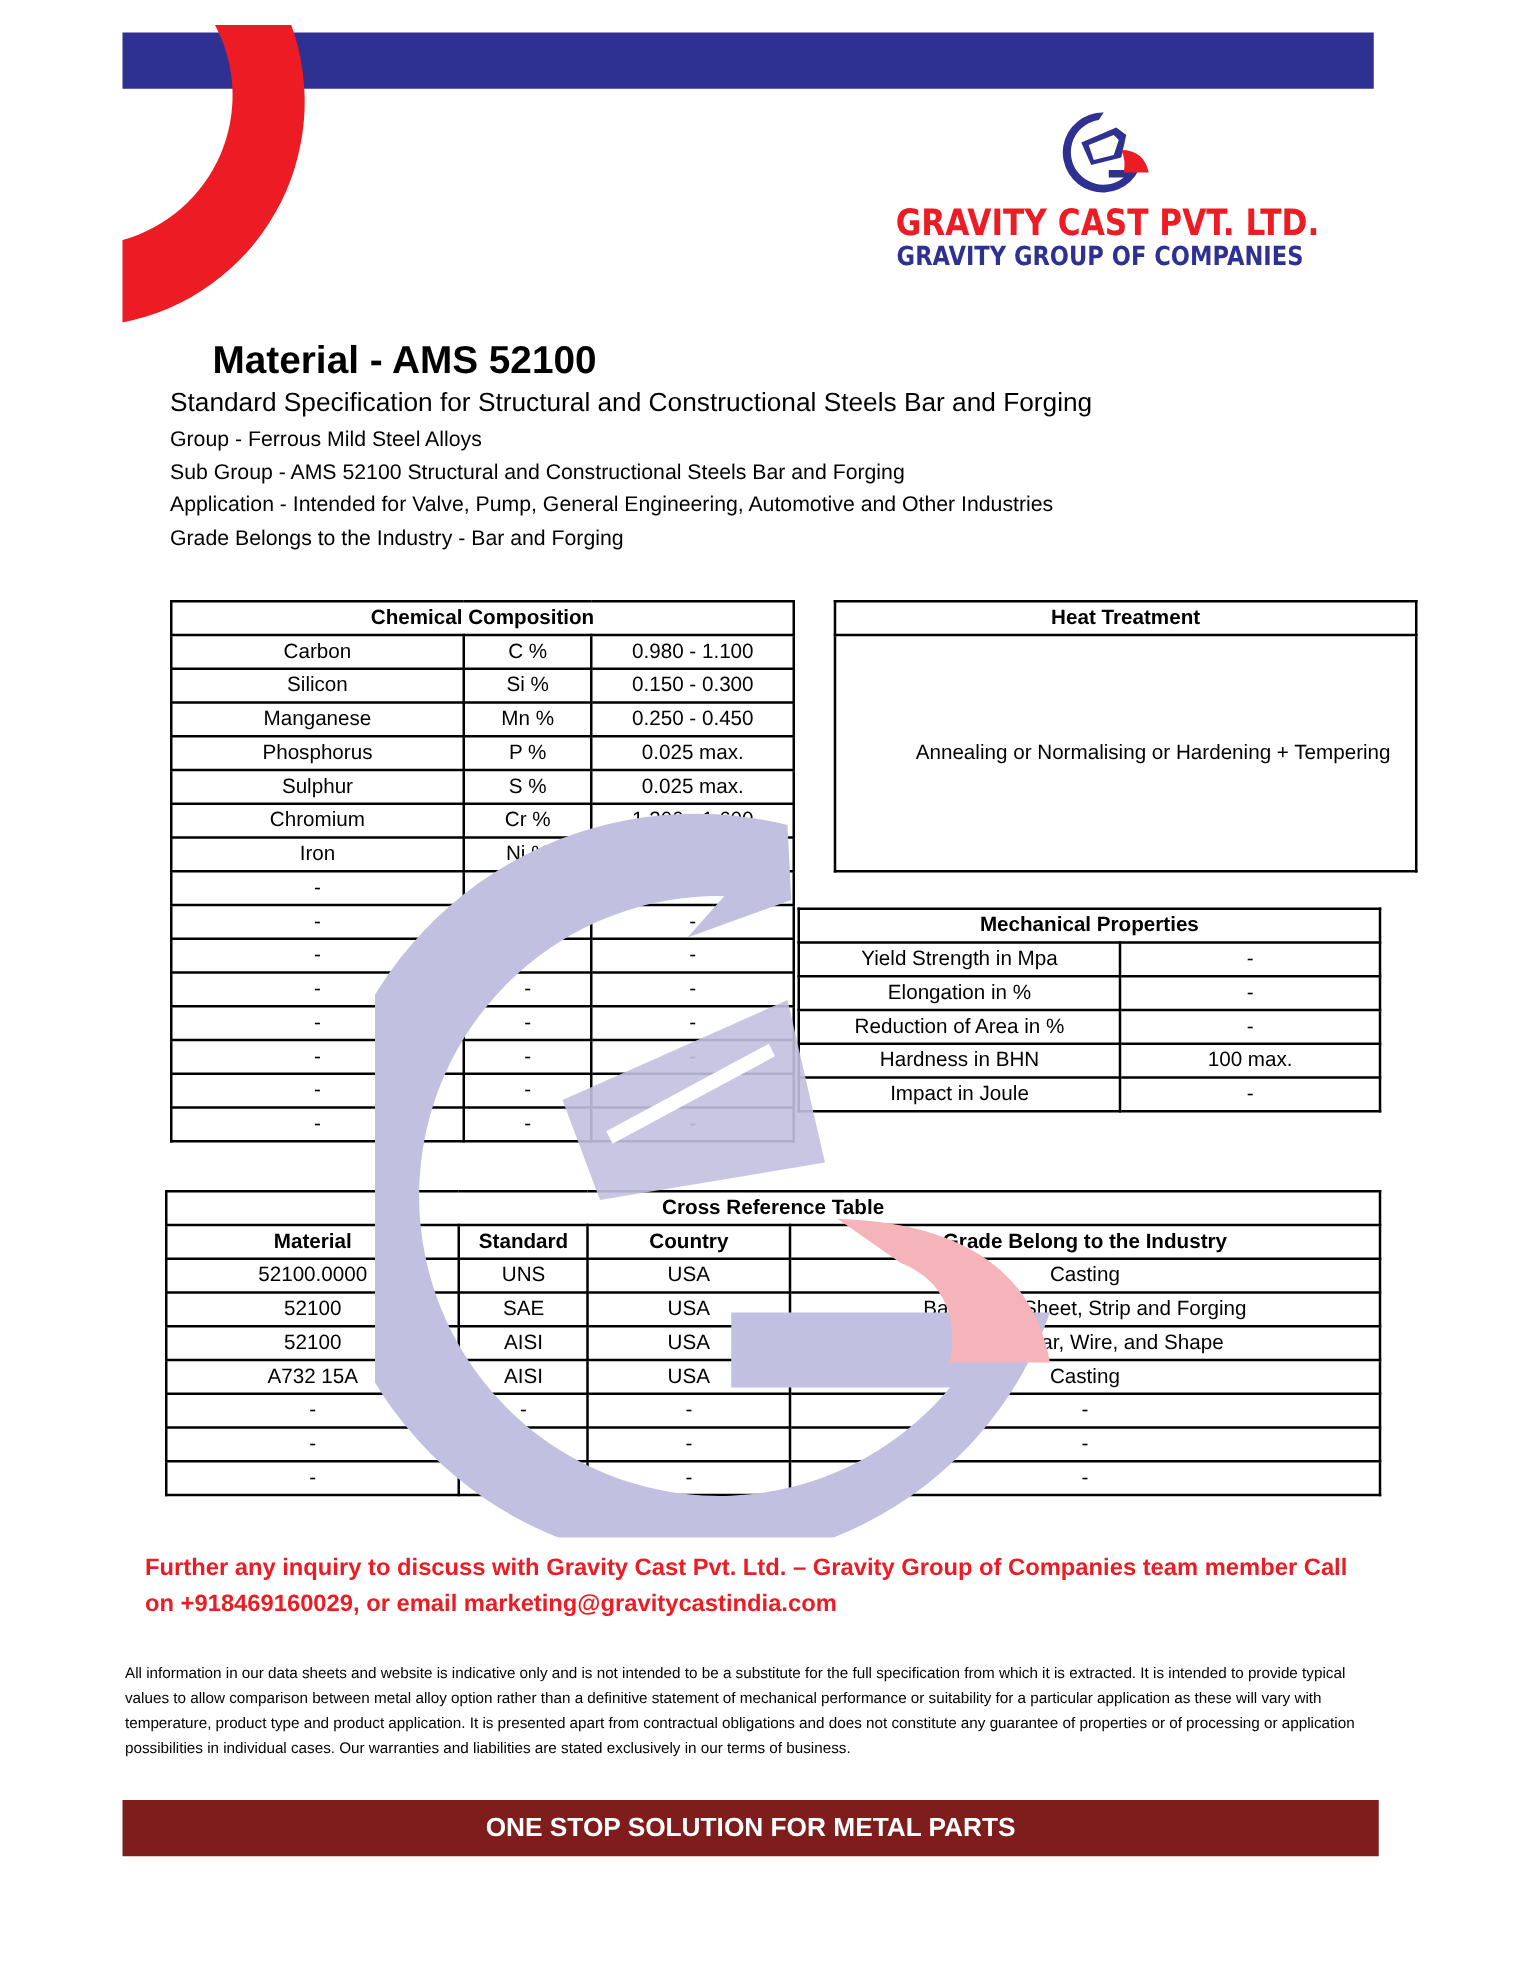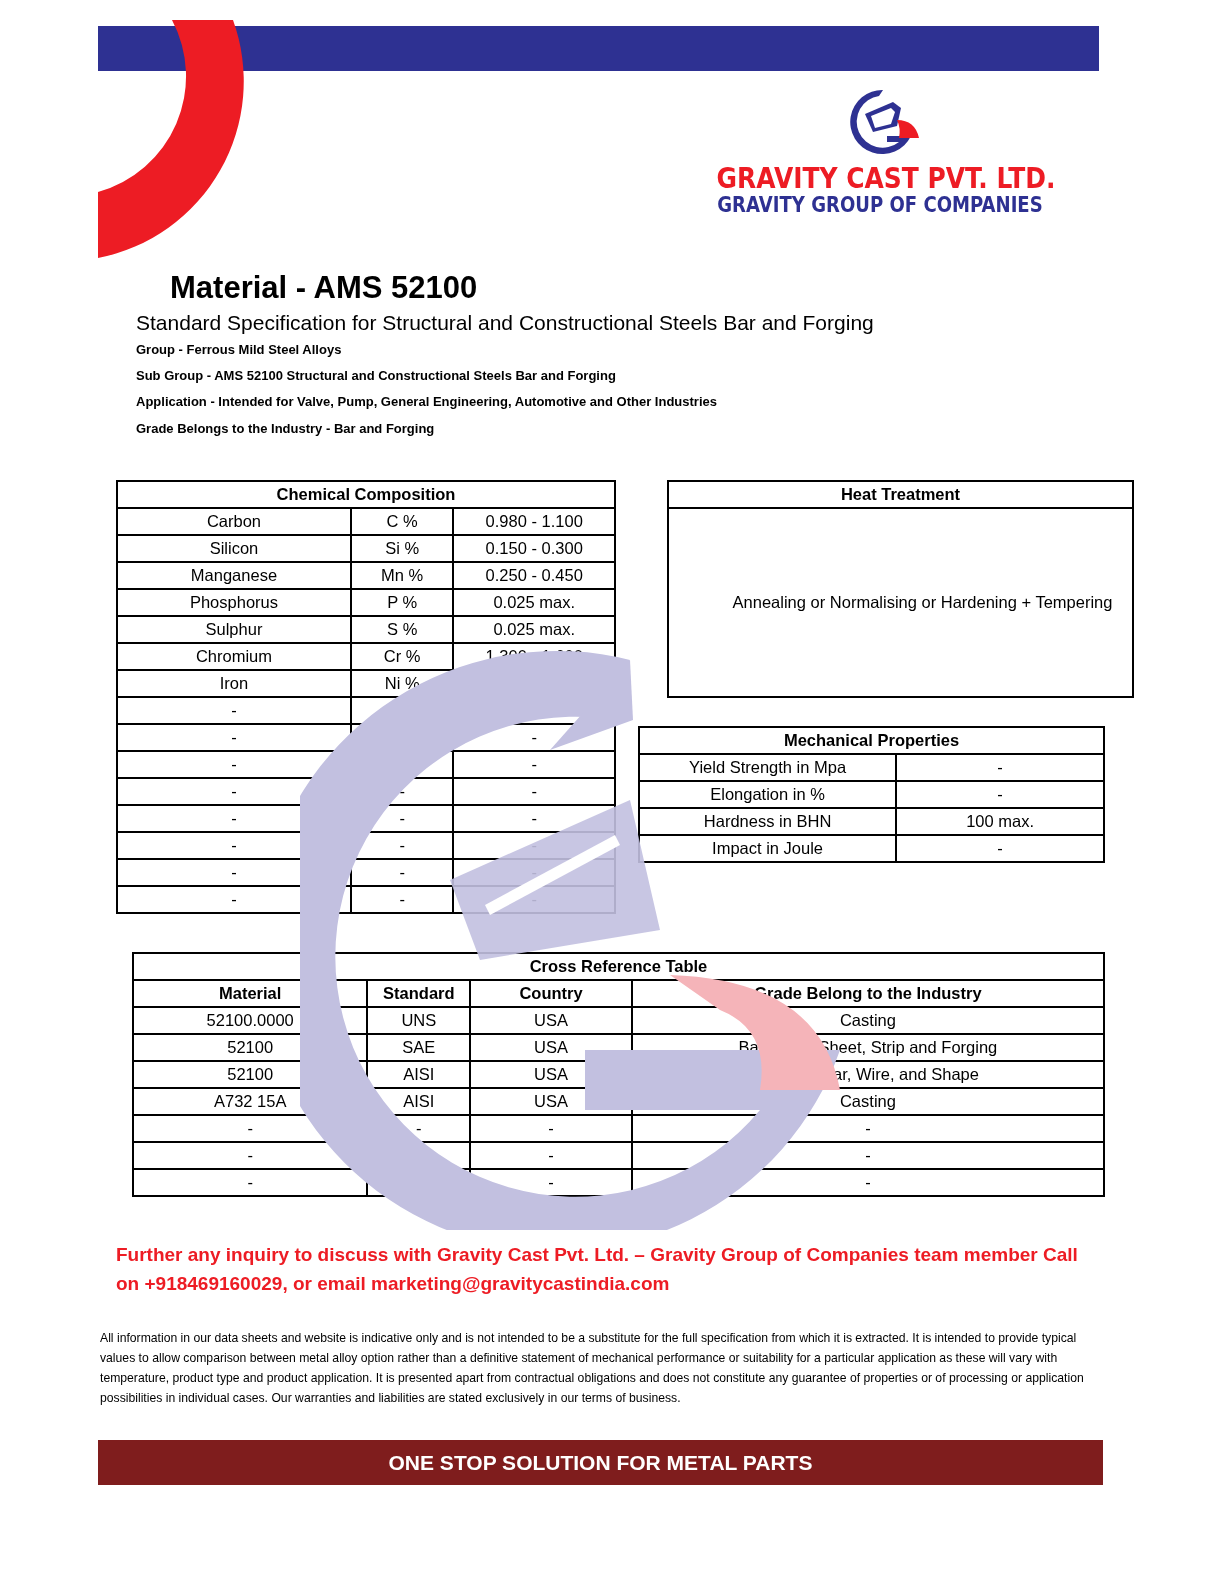--- a/index.html
+++ b/index.html
@@ -11,26 +11,26 @@
   .logo { left: 690px; top: 86px; width: 380px; height: 150px; text-align: center; }
   .logo-mark { display: block; margin: 0 auto; }
   .logo-line1 { font-family: "DejaVu Sans", sans-serif; font-weight: bold; color: #ed1c24;
                 font-size: 29px; letter-spacing: 0px; line-height: 32px; margin-top: 4px;
                 transform: scaleX(0.86); transform-origin: center; white-space: nowrap; }
   .logo-line2 { font-family: "DejaVu Sans", sans-serif; font-weight: bold; color: #2e3192;
                 font-size: 21px; line-height: 22px; transform: scaleX(0.86); transform-origin: center; white-space: nowrap; }
 
   .title { left: 138px; top: 270px; font-size: 31px; font-weight: bold; white-space: nowrap; margin-left: 32px; }
   .subtitle { left: 136px; top: 311px; font-size: 21px; font-weight: normal; white-space: nowrap; }
-  .meta { left: 136px; font-size: 13px; font-weight: bold; white-space: nowrap; }
+  .meta { left: 136px; font-size: 17px; font-weight: normal; white-space: nowrap; }
 
   table { border-collapse: collapse; position: absolute; font-size: 16.5px; }
   td, th { border: 2px solid #000; text-align: center; padding: 0; height: 25px; line-height: 23px; white-space: nowrap; }
   th { font-weight: bold; }
-  .chem { left: 116px; top: 480px; width: 500px; }
+  .chem { left: 136px; top: 480px; width: 500px; }
   .heat { left: 638px; top: 480px; width: 467px; margin-left: 29px; }
   .mech { left: 638px; top: 726px; width: 467px; }
   .xref { left: 132px; top: 952px; width: 973px; }
   .heat-body { height: 187px; padding-left: 44px; }
 
   .watermark { left: 300px; top: 630px; width: 560px; height: 600px; pointer-events: none; z-index: 5; }
 
   .inquiry { left: 116px; top: 1240px; width: 990px; color: #ed1c24; font-weight: bold; font-size: 19px; line-height: 29px; }
   .disclaimer { left: 100px; top: 1328px; width: 1005px; font-size: 12.2px; line-height: 20px; }
   .bottom-band { left: 98px; top: 1440px; width: 1005px; height: 45px; background: #7f1d1d;
@@ -174,20 +174,24 @@
       </tr>
   <tr>
         <td>Yield Strength in Mpa</td>
         <td>-</td>
       </tr>
   <tr>
         <td>Elongation in %</td>
         <td>-</td>
       </tr>
   <tr>
+        <td>Reduction of Area in %</td>
+        <td>-</td>
+      </tr>
+  <tr>
         <td>Hardness in BHN</td>
         <td>100 max.</td>
       </tr>
   <tr>
         <td>Impact in Joule</td>
         <td>-</td>
       </tr>
 </tbody>
   </table>
 

